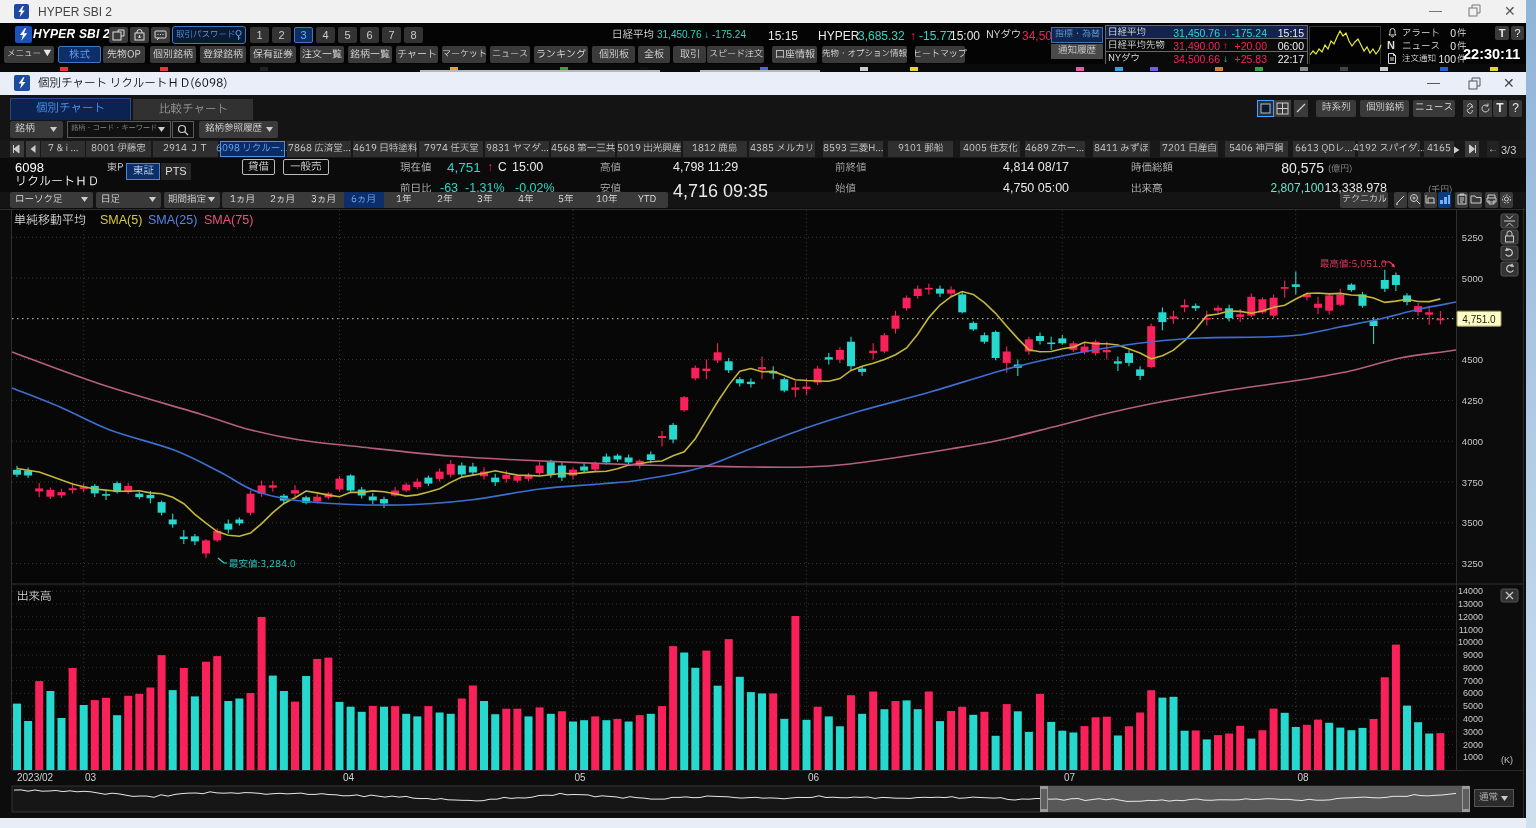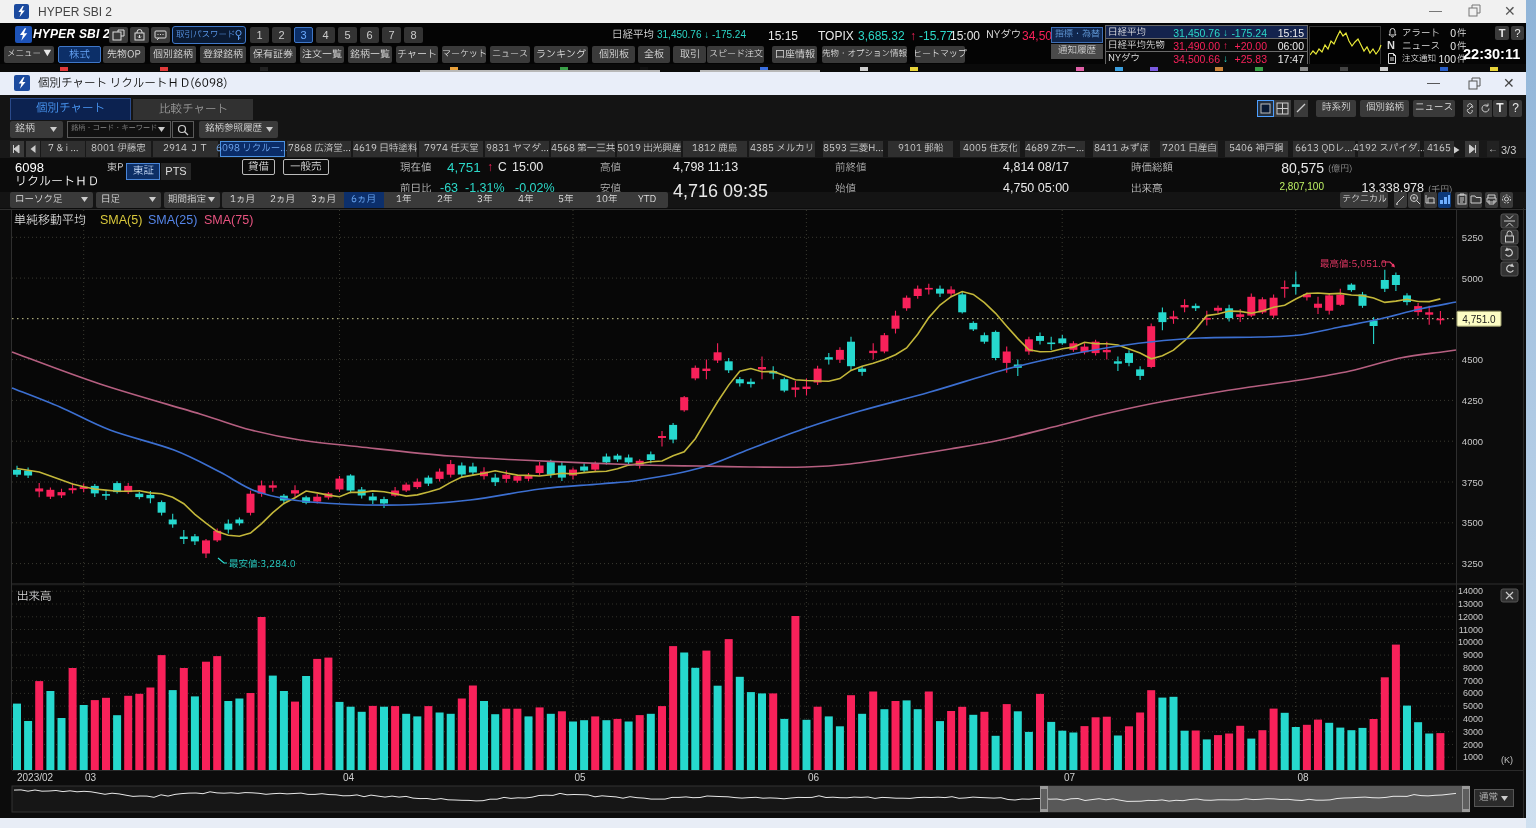--- a/index.html
+++ b/index.html
@@ -60,21 +60,21 @@
 <div class="t" style="left:360px;top:29px;width:19px;text-align:center;font-size:11px;color:#ccc">6</div>
 <div style="position:absolute;left:382px;top:27px;width:19px;height:16px;background:#333;border-radius:2px"></div>
 <div class="t" style="left:382px;top:29px;width:19px;text-align:center;font-size:11px;color:#ccc">7</div>
 <div style="position:absolute;left:404px;top:27px;width:19px;height:16px;background:#333;border-radius:2px"></div>
 <div class="t" style="left:404px;top:29px;width:19px;text-align:center;font-size:11px;color:#ccc">8</div>
 <svg style="position:absolute;left:612.0px;top:29.0px" width="42.0" height="13.7" viewBox="0 0 42.0 13.7">
     <path d="M1.6 9.6V0.7H8.9V9.6H8.2V8.8H2.3V9.6ZM8.2 4.4V1.4H2.3V4.4ZM2.3 5V8.1H8.2V5Z M13.4 5.3V9.7H12.8V5.4Q11.6 5.5 10.9 5.5L10.9 4.9L11.9 4.9Q12.4 4.3 12.7 3.7Q11.9 2.8 11.1 2L11.4 1.6Q11.8 1.9 11.9 2Q12.5 1.2 12.9 0.1L13.5 0.4Q12.9 1.6 12.4 2.5Q12.7 2.8 13.1 3.2Q13.7 2.2 14.2 1.2L14.7 1.5Q13.7 3.6 12.7 4.8Q13.6 4.8 14.4 4.7Q14.2 4 14 3.7L14.5 3.5Q15 4.4 15.3 5.6L14.8 5.8Q14.7 5.5 14.6 5.2Q14.2 5.2 13.4 5.3ZM15.2 4.3Q16.4 3.9 17.3 3.3Q16.3 2.6 15.6 1.6L16.1 1.2Q16.9 2.3 17.8 3Q18.8 2.2 19.4 1.1H15.2V0.5H20.1V1Q19.4 2.5 18.4 3.3Q19.3 3.9 20.6 4.3L20.4 4.9Q19 4.5 17.9 3.7Q16.8 4.4 15.4 4.9ZM20.2 6.8H18V8.8H20.5V9.4H14.9V8.8H17.4V6.8H15.2V6.2H17.4V4.6H18V6.2H20.2ZM14.4 6.1Q14.8 7.2 15 8.4L14.4 8.6Q14.2 7.2 13.9 6.3ZM10.9 8.9Q11.5 7.7 11.7 6.1L12.3 6.2Q12 8 11.5 9.2Z M26.5 5.3H31V5.9H26.5V9.6H25.8V5.9H21.5V5.3H25.8V1.4H21.9V0.7H30.6V1.4H26.5ZM27.8 4.4Q28.2 3.9 28.6 3.2Q29.1 2.5 29.3 1.9L29.9 2.2Q29.6 2.8 29.2 3.5Q28.8 4.2 28.4 4.8ZM23.1 1.9Q23.5 2.4 23.9 3.1Q24.3 3.7 24.5 4.4L23.9 4.7Q23.7 4.1 23.3 3.4Q22.9 2.6 22.5 2.2Z M41.2 1.8V3Q41.2 4.2 41.1 5.5Q41 6.9 40.9 7.8Q40.8 8.7 40.3 9.1Q39.9 9.6 39.1 9.6H37.6L37.4 8.9H39.1Q39.6 8.9 39.8 8.6Q40.1 8.4 40.2 7.8Q40.3 6.9 40.4 5.6Q40.5 4.2 40.5 3V2.4H37Q36.5 3.5 35.8 4.3L35.3 3.8Q36 3.1 36.5 2.1Q37 1.1 37.2 0.1L37.9 0.3Q37.7 1 37.4 1.8ZM34 7.2Q34.6 7 35.4 6.6L35.5 7.2Q34 7.9 32.1 8.5L31.9 7.9Q32.6 7.7 33.3 7.4V3.7H32.1V3.1H33.3V0.2H34V3.1H35.2V3.7H34ZM36.5 4.1H39.5V4.8H36.5ZM39.7 6.4Q38.9 6.8 38 7.2Q37 7.6 36.1 7.9L35.9 7.2Q36.8 7 37.7 6.6Q38.7 6.2 39.5 5.7Z" fill="#e8e8e8"></path>
   </svg>
 <div class="t" style="left:657px;top:29px;font-size:10px;color:#2cd8c8">31,450.76 ↓ -175.24</div>
 <div class="t" style="left:768px;top:29px;font-size:12px;color:#e8e8e8">15:15</div>
-<div class="t" style="left:818px;top:29px;font-size:12px;color:#e8e8e8">TOPIX</div>
+<div class="t" style="left:818px;top:29px;font-size:12px;color:#e8e8e8">HYPER</div>
 <div class="t" style="left:858px;top:29px;font-size:12px;color:#2cd8c8">3,685.32</div>
 <div class="t" style="left:910px;top:29px;font-size:12px;color:#f8215a">↑</div>
 <div class="t" style="left:919px;top:29px;font-size:12px;color:#2cd8c8">-15.77</div>
 <div class="t" style="left:950px;top:29px;font-size:12px;color:#e8e8e8">15:00</div>
 <svg style="position:absolute;left:986.0px;top:29.0px" width="35.3" height="13.7" viewBox="0 0 35.3 13.7">
     <path d="M1.9 8.9H1V1.2H2.1L5 6.1L5.8 7.7H5.9V1.2H6.8V8.9H5.7L2.8 4.1L1.9 2.5H1.9Z M11.5 5.8V8.9H10.6V5.9L7.9 1.2H8.9L11 5H11.1L13.1 1.2H14.1Z M23.8 0Q24.3 0.9 24.7 1.9L24.1 2.1Q23.7 1.1 23.2 0.3ZM22.6 0.4Q23.1 1.4 23.5 2.2L23 2.4Q22.8 5 21.2 6.8Q19.5 8.6 16.9 9.3L16.5 8.6Q18.9 7.9 20.3 6.6Q19.1 5.6 17.8 4.7L18.3 4.2Q19.6 5 20.8 6Q21.9 4.6 22.2 2.8H18.1Q17.6 3.5 17 4.1Q16.5 4.7 15.7 5.2L15.2 4.7Q17.4 3.1 18.4 0.6L19.1 0.8Q18.9 1.4 18.5 2.1H22.7Q22.4 1.3 22 0.6Z M30.3 2.3H33.8Q33.8 4.2 33.2 5.6Q32.7 7 31.6 7.8Q30.4 8.7 28.6 9.2L28.3 8.4Q29.9 8.1 30.9 7.3Q31.9 6.6 32.4 5.6Q32.9 4.5 33 3H27V5.4H26.2V2.3H29.6V0.5H30.3Z" fill="#e8e8e8"></path>
   </svg>
 <div class="t" style="left:1022px;top:29px;font-size:12px;color:#f8215a">34,500.66</div>
 <div style="position:absolute;left:1051px;top:27px;width:52px;height:16px;background:#10264d;border:1px solid #3f6fb5"></div>
 <svg style="position:absolute;left:1054.5px;top:28.5px" width="45.0" height="11.7" viewBox="0 0 45.0 11.7">
@@ -101,21 +101,21 @@
 <div class="t" style="left:1223px;top:39.7px;font-size:10px;color:#f8215a">↑</div>
 <div class="t" style="left:1267px;top:39.7px;font-size:10.5px;color:#f8215a;transform:translateX(-100%)">+20.00</div>
 <div class="t" style="left:1304px;top:39.7px;font-size:10.5px;color:#eee;transform:translateX(-100%)">06:00</div>
 <div style="position:absolute;left:1106px;top:52.4px;width:201px;height:13px;background:#0a0a0a;border-bottom:1px solid #6a6a6a"></div>
 <svg style="position:absolute;left:1108.0px;top:53.4px" width="31.9" height="12.3" viewBox="0 0 31.9 12.3">
     <path d="M1.7 8.1H0.9V1.1H1.9L4.5 5.5L5.3 7H5.3V1.1H6.1V8.1H5.2L2.5 3.7L1.7 2.2H1.7Z M10.4 5.3V8.1H9.6V5.3L7.2 1.1H8.1L10 4.5H10L11.9 1.1H12.8Z M21.5 0Q22 0.8 22.3 1.7L21.8 1.9Q21.4 1 21 0.2ZM20.4 0.3Q20.9 1.3 21.2 2L20.8 2.2Q20.6 4.5 19.1 6.1Q17.7 7.7 15.3 8.4L15 7.8Q17.1 7.2 18.4 5.9Q17.3 5 16.1 4.3L16.6 3.8Q17.7 4.6 18.8 5.4Q19.9 4.2 20.1 2.5H16.3Q15.9 3.2 15.4 3.7Q14.9 4.2 14.2 4.8L13.8 4.2Q15.7 2.8 16.7 0.6L17.3 0.7Q17.1 1.3 16.7 1.9H20.6Q20.3 1.2 19.9 0.6Z M27.4 2H30.6Q30.6 3.8 30.1 5.1Q29.6 6.3 28.5 7.1Q27.5 7.9 25.9 8.3L25.6 7.6Q27 7.3 27.9 6.6Q28.9 6 29.3 5Q29.8 4.1 29.9 2.7H24.4V4.9H23.7V2H26.8V0.5H27.4Z" fill="#eee"></path>
   </svg>
 <div class="t" style="left:1220px;top:52.9px;font-size:10.5px;color:#f8215a;transform:translateX(-100%)">34,500.66</div>
 <div class="t" style="left:1223px;top:52.9px;font-size:10px;color:#2cd8c8">↓</div>
 <div class="t" style="left:1267px;top:52.9px;font-size:10.5px;color:#f8215a;transform:translateX(-100%)">+25.83</div>
-<div class="t" style="left:1304px;top:52.9px;font-size:10.5px;color:#eee;transform:translateX(-100%)">17:47</div>
+<div class="t" style="left:1304px;top:52.9px;font-size:10.5px;color:#eee;transform:translateX(-100%)">22:17</div>
 <div style="position:absolute;left:1309px;top:26px;width:72px;height:40px;background:#020202;border:1px solid #333"><svg width="72" height="40" viewBox="0 0 72 40">
       <path d="M0 28 L3 24 L6 27 L9 22 L12 25 L15 18 L18 22 L21 14 L24 17 L27 10 L30 4 L33 9 L36 6 L39 14 L42 19 L45 15 L48 12 L51 18 L54 24 L57 20 L60 26 L63 22 L66 27 L69 23 L71 18" stroke="#e8e838" stroke-width="1.2" fill="none"></path>
     </svg></div>
 <svg style="position:absolute;left:1387px;top:27px" width="11" height="11" viewBox="0 0 11 11">
     <path d="M2 8 h7 L8 6.5 V4 a2.5 2.5 0 0 0 -5 0 V6.5 Z M4.5 9 a1 1 0 0 0 2 0" fill="none" stroke="#ddd"></path>
   </svg>
 <div class="t" style="left:1387px;top:39px;font-size:11px;font-weight:bold;color:#ddd">N</div>
 <svg style="position:absolute;left:1387px;top:53px" width="10" height="11" viewBox="0 0 10 11">
     <path d="M1.5 0.5 h5 l2 2 v8 h-7 z M6.5 0.5 v2 h2" fill="none" stroke="#ddd"></path>
     <path d="M3 5 h4 M3 7 h4" stroke="#ddd"></path>
@@ -451,21 +451,21 @@
 <div class="t" style="left:487px;top:160px;font-size:12px;color:#f8215a">↑</div>
 <div class="t" style="left:498px;top:160px;font-size:12px;color:#e8e8e8">C</div>
 <div class="t" style="left:512px;top:160px;font-size:12.5px;color:#e8e8e8">15:00</div>
 <svg style="position:absolute;left:400.0px;top:183.0px" width="31.5" height="13.7" viewBox="0 0 31.5 13.7">
     <path d="M9.9 1.6V2.2H0.6V1.6H3.4Q3.1 1.1 2.6 0.3L3.2 0.1Q3.8 0.8 4.1 1.4L3.6 1.6H6.3Q6.9 0.8 7.2 0.1L7.9 0.3Q7.5 1 7.1 1.6ZM8.5 8.9V3H9.2V8.9Q9.2 9.2 9 9.4Q8.8 9.6 8.5 9.6H6.8L6.6 8.9ZM1.3 9.7V3.2H5.1V8.9Q5.1 9.2 4.9 9.4Q4.7 9.6 4.3 9.6H3.2L3 9H4.4V7.3H1.9V9.7ZM6.4 3.4H7.1V7.6H6.4ZM4.4 5V3.8H1.9V5ZM1.9 5.5V6.7H4.4V5.5Z M12.1 9.6V0.7H19.4V9.6H18.7V8.8H12.8V9.6ZM18.7 4.4V1.4H12.8V4.4ZM12.8 5V8.1H18.7V5Z M30.2 6.3 30.8 6.5V8.7Q30.8 9.1 30.7 9.3Q30.5 9.4 30.1 9.4H28Q27.3 9.4 27 9.1Q26.7 8.8 26.7 8.1V0.2H27.4V3.9Q28.2 3.5 29 3Q29.8 2.4 30.4 1.8L30.8 2.3Q30.2 2.9 29.3 3.5Q28.4 4.1 27.4 4.6V8.1Q27.4 8.5 27.5 8.6Q27.7 8.8 28.1 8.8H30.2ZM23.4 8.5Q24.6 8.2 26.1 7.7L26.2 8.3Q24.1 9.1 21.5 9.5L21.4 8.9Q22.3 8.7 22.7 8.6V0.2H23.4V3.4H26V4H23.4Z" fill="#cfcfcf"></path>
   </svg>
 <div class="t" style="left:440px;top:181px;font-size:12.5px;color:#2cd8c8">-63&nbsp;&nbsp;-1.31%&nbsp;&nbsp;&nbsp;-0.02%</div>
 <svg style="position:absolute;left:600.0px;top:162.0px" width="21.0" height="13.7" viewBox="0 0 21.0 13.7">
     <path d="M5.5 0.1V1.1H9.9V1.7H0.6V1.1H4.8V0.1ZM2.1 4.4V2.3H8.4V4.4ZM2.8 3.8H7.7V2.8H2.8ZM0.9 9.7V5.1H9.6V8.8Q9.6 9.2 9.4 9.4Q9.2 9.6 8.8 9.6H7.3L7.1 9H9V5.6H1.5V9.7ZM2.9 6.4H7.6V8.4H3.5V9H2.9ZM3.5 7.9H6.9V6.9H3.5Z M13.6 0.2Q13.3 1.5 12.8 2.7V9.7H12.2V4Q11.7 4.8 11.2 5.3L10.8 4.8Q11.6 3.9 12.1 2.7Q12.6 1.5 13 -0ZM16.9 2.5Q16.9 2.2 17.1 1.6H13.8V1H17.2L17.3 0.3L17.3 0.1L18 0.2Q17.9 0.5 17.8 1H20.5V1.6H17.7Q17.7 1.9 17.5 2.5H19.9V7.7H15.4V2.5ZM14.5 2.6V8.5H20.5V9.1H14.5V9.7H13.9V2.6ZM16 4H19.3V3.1H16ZM16 5.6H19.3V4.6H16ZM16 7.1H19.3V6.1H16Z" fill="#b8b8b8"></path>
   </svg>
-<div class="t" style="left:673px;top:160px;font-size:12.5px;color:#e8e8e8">4,798 11:13</div>
+<div class="t" style="left:673px;top:160px;font-size:12.5px;color:#e8e8e8">4,798 11:29</div>
 <svg style="position:absolute;left:600.0px;top:183.0px" width="21.0" height="13.7" viewBox="0 0 21.0 13.7">
     <path d="M9.1 1.9H1.4V3.4H0.8V1.3H4.8V0.2H5.5V1.3H9.7V3.4H9.1ZM8.1 4.9Q7.5 6.6 6.3 7.7Q8.1 8.3 9.8 9.1L9.5 9.6Q7.8 8.9 5.7 8.1Q4.8 8.8 3.6 9.1Q2.3 9.5 0.8 9.6L0.6 9Q2 8.9 3.1 8.6Q4.1 8.3 4.9 7.9Q3.7 7.4 1.8 6.8Q2.6 5.9 3.3 4.9H0.6V4.3H3.7Q4.2 3.3 4.7 2.4L5.3 2.6Q4.9 3.3 4.4 4.3H9.9V4.9ZM5.6 7.4Q6.7 6.5 7.4 4.9H4Q3.4 5.8 2.9 6.5Q4.2 6.9 5.6 7.4Z M13.6 0.2Q13.3 1.5 12.8 2.7V9.7H12.2V4Q11.7 4.8 11.2 5.3L10.8 4.8Q11.6 3.9 12.1 2.7Q12.6 1.5 13 -0ZM16.9 2.5Q16.9 2.2 17.1 1.6H13.8V1H17.2L17.3 0.3L17.3 0.1L18 0.2Q17.9 0.5 17.8 1H20.5V1.6H17.7Q17.7 1.9 17.5 2.5H19.9V7.7H15.4V2.5ZM14.5 2.6V8.5H20.5V9.1H14.5V9.7H13.9V2.6ZM16 4H19.3V3.1H16ZM16 5.6H19.3V4.6H16ZM16 7.1H19.3V6.1H16Z" fill="#b8b8b8"></path>
   </svg>
 <div class="t" style="left:673px;top:181px;font-size:18px;color:#e8e8e8">4,716 09:35</div>
 <svg style="position:absolute;left:835.0px;top:162.0px" width="31.5" height="13.7" viewBox="0 0 31.5 13.7">
     <path d="M9.9 1.6V2.2H0.6V1.6H3.4Q3.1 1.1 2.6 0.3L3.2 0.1Q3.8 0.8 4.1 1.4L3.6 1.6H6.3Q6.9 0.8 7.2 0.1L7.9 0.3Q7.5 1 7.1 1.6ZM8.5 8.9V3H9.2V8.9Q9.2 9.2 9 9.4Q8.8 9.6 8.5 9.6H6.8L6.6 8.9ZM1.3 9.7V3.2H5.1V8.9Q5.1 9.2 4.9 9.4Q4.7 9.6 4.3 9.6H3.2L3 9H4.4V7.3H1.9V9.7ZM6.4 3.4H7.1V7.6H6.4ZM4.4 5V3.8H1.9V5ZM1.9 5.5V6.7H4.4V5.5Z M13.5 5.3V9.7H12.9V5.4Q12.2 5.4 10.9 5.5L10.8 4.9Q11.6 4.9 12 4.9Q12.4 4.4 12.8 3.8Q12.1 2.9 11.1 2L11.4 1.6Q11.8 1.9 12 2.1Q12.6 1.1 13 0.1L13.6 0.4Q13.1 1.5 12.4 2.5Q12.9 2.9 13.2 3.3Q13.8 2.3 14.3 1.2L14.9 1.5Q13.8 3.5 12.8 4.8Q13.8 4.7 14.6 4.7Q14.4 4.1 14.2 3.6L14.7 3.4Q15.2 4.4 15.6 5.6L15 5.8L14.8 5.2Q14 5.3 13.5 5.3ZM20.6 5.4 20.3 6Q18.9 5.3 17.9 4.4Q17 5.1 15.9 5.7L15.6 5.2Q16.6 4.6 17.4 4Q16.6 3.3 16.1 2.5Q15.7 3 15.3 3.4L14.9 2.9Q15.6 2.3 16 1.6Q16.5 0.9 16.8 0.1L17.4 0.2Q17.2 0.7 17 1.1H20V1.6Q19.6 2.8 18.3 4Q19.3 4.8 20.6 5.4ZM17.8 3.6Q18.9 2.6 19.2 1.7H16.7Q16.6 1.9 16.5 2Q17 2.9 17.8 3.6ZM17 5.6Q17.5 5.8 18.2 6.2Q18.8 6.6 19.4 7L19.1 7.5Q18.6 7.1 17.9 6.8Q17.2 6.4 16.6 6.1ZM14.6 6.1Q15 7.3 15.3 8.6L14.8 8.8Q14.4 7.3 14 6.3ZM10.9 8.9Q11.5 7.7 11.8 6.1L12.3 6.2Q12 8.1 11.4 9.2ZM15.8 7.5Q16.8 7.8 17.9 8.3Q19 8.7 19.9 9.1L19.7 9.7Q17.4 8.7 15.5 8.1Z M24.1 0.2Q23.8 1.5 23.3 2.7V9.7H22.7V4Q22.2 4.8 21.7 5.3L21.3 4.8Q22.1 3.9 22.6 2.7Q23.1 1.5 23.5 -0ZM27.4 2.5Q27.4 2.2 27.6 1.6H24.3V1H27.7L27.8 0.3L27.8 0.1L28.5 0.2Q28.4 0.5 28.3 1H31V1.6H28.2Q28.2 1.9 28 2.5H30.4V7.7H25.9V2.5ZM25 2.6V8.5H31V9.1H25V9.7H24.4V2.6ZM26.5 4H29.8V3.1H26.5ZM26.5 5.6H29.8V4.6H26.5ZM26.5 7.1H29.8V6.1H26.5Z" fill="#b8b8b8"></path>
   </svg>
 <div class="t" style="left:1003px;top:160px;font-size:12.5px;color:#e8e8e8">4,814 08/17</div>
 <svg style="position:absolute;left:835.0px;top:183.0px" width="21.0" height="13.7" viewBox="0 0 21.0 13.7">
     <path d="M4.2 2.5Q4 4.9 3.2 6.7Q3.7 7.2 4.6 8L4.2 8.5Q3.6 7.9 2.8 7.3Q2.1 8.6 0.9 9.6L0.5 9.1Q1.6 8.1 2.3 6.9Q1.6 6.3 0.7 5.7Q1.2 4.5 1.6 2.6H0.5V2H1.7Q2 0.9 2.1 0.1L2.7 0.1Q2.6 0.9 2.4 2H4.2ZM8.4 1.4Q9.3 2.8 10.1 4.5L9.6 4.9Q9.3 4.3 9.2 4.1Q8.2 4.2 6.9 4.4Q5.6 4.5 4.3 4.5L4.3 3.9L5 3.9Q5.4 3.1 5.8 2.1Q6.2 1 6.4 0.1L7.1 0.3Q6.5 2.3 5.7 3.9Q7.3 3.7 8.9 3.5Q8.4 2.5 7.8 1.7ZM2.6 6.3Q3.3 4.8 3.5 2.6H2.3Q1.9 4.3 1.5 5.4Q2.2 5.9 2.6 6.3ZM5.6 9.8H5V5.4H9.5V9.8H8.9V9.1H5.6ZM8.9 6H5.6V8.5H8.9Z M13.6 0.2Q13.3 1.5 12.8 2.7V9.7H12.2V4Q11.7 4.8 11.2 5.3L10.8 4.8Q11.6 3.9 12.1 2.7Q12.6 1.5 13 -0ZM16.9 2.5Q16.9 2.2 17.1 1.6H13.8V1H17.2L17.3 0.3L17.3 0.1L18 0.2Q17.9 0.5 17.8 1H20.5V1.6H17.7Q17.7 1.9 17.5 2.5H19.9V7.7H15.4V2.5ZM14.5 2.6V8.5H20.5V9.1H14.5V9.7H13.9V2.6ZM16 4H19.3V3.1H16ZM16 5.6H19.3V4.6H16ZM16 7.1H19.3V6.1H16Z" fill="#b8b8b8"></path>
@@ -474,22 +474,22 @@
 <svg style="position:absolute;left:1131.0px;top:162.0px" width="42.0" height="13.7" viewBox="0 0 42.0 13.7">
     <path d="M10 4.2H8.6V5.6H9.9V6.2H8.6V8.9Q8.6 9.3 8.5 9.5Q8.3 9.6 8 9.6H6.4L6.2 9H8V6.2H4.1V5.6H8V4.2H4V3.6H6.6V2.1H4.2V1.5H6.6V0.1H7.2V1.5H9.8V2.1H7.2V3.6H10ZM1.5 9.3H0.8V0.5H3.6V8.3H1.5ZM3 3.9V1.1H1.4V3.9ZM1.4 4.5V7.8H3V4.5ZM5.2 6.6Q5.6 6.9 5.9 7.3Q6.3 7.7 6.5 8.1L6.1 8.5Q5.8 8.1 5.5 7.7Q5.1 7.3 4.8 7Z M13.5 0.2Q13.2 1.7 12.6 3V9.7H12V4.2Q11.6 4.9 11.2 5.3L10.8 4.8Q11.6 3.9 12.1 2.7Q12.6 1.6 12.9 0.1ZM20.5 0.7V1.3H18.2V3.1H20.2V9.7H19.6V9H14.4V9.7H13.8V3.1H15.7V1.3H13.6V0.7ZM16.3 3.1H17.6V1.3H16.3ZM15.7 3.7H14.4V8.4H15.7ZM17.6 8.4V3.7H16.3V8.4ZM18.2 8.4H19.6V3.7H18.2Z M23.7 5.3V9.7H23.1V5.4Q22.1 5.5 21.3 5.5L21.2 4.9L22.2 4.9Q22.6 4.4 23.1 3.7Q22.3 2.8 21.4 2L21.8 1.6L22.1 1.9L22.3 2Q22.8 1.1 23.2 0.1L23.8 0.4Q23.3 1.5 22.7 2.5Q23.1 2.9 23.4 3.2Q24 2.2 24.4 1.2L25 1.6Q23.9 3.6 23 4.8Q23.8 4.8 24.6 4.7Q24.4 4 24.2 3.7L24.7 3.5Q25.1 4.4 25.5 5.6L24.9 5.8Q24.8 5.3 24.8 5.2Q24.4 5.2 23.7 5.3ZM27.6 0.5Q27.2 1.2 26.7 1.9Q26.2 2.5 25.6 3L25.2 2.5Q26.4 1.6 27.1 0.3ZM30.7 3Q30.1 2.4 29.6 1.8Q29.1 1.2 28.7 0.5L29.2 0.3Q29.6 0.8 30.1 1.4Q30.5 2 31 2.5ZM25.6 4.6 26.4 4.5Q26.7 4 27 3.2Q27.4 2.4 27.6 1.7L28.2 2Q27.6 3.5 27 4.5Q28.4 4.4 29.4 4.2Q28.9 3.4 28.7 3L29.1 2.7Q29.7 3.5 30.5 5.1L30 5.4L29.7 4.7Q28.8 4.9 27.6 5Q26.4 5.1 25.6 5.1ZM27.7 5.2Q28.1 5.5 28.5 5.9Q29 6.2 29.2 6.5L28.9 7Q28.6 6.6 28.2 6.3Q27.7 5.9 27.4 5.6ZM24.7 6.1Q25 7.2 25.1 8.1L24.6 8.3Q24.4 7.1 24.2 6.2ZM25.1 8.8Q25.3 8.3 25.5 7.5Q25.7 6.8 25.8 6.1L26.4 6.2Q26.3 6.9 26.1 7.7Q25.9 8.5 25.6 9.1ZM30.2 6.1Q30.4 6.6 30.7 7.4Q31 8.2 31.1 8.9L30.6 9.1Q30.4 8.4 30.1 7.6Q29.9 6.9 29.7 6.3ZM29.2 9V7.5L29.7 7.7V8.9Q29.7 9.3 29.6 9.4Q29.4 9.5 29.1 9.5H27.7Q27.2 9.5 27 9.3Q26.8 9.1 26.8 8.6V6.1H27.4V8.6Q27.4 8.8 27.5 8.9Q27.5 9 27.8 9ZM21.3 8.8Q21.9 7.7 22 6.1L22.6 6.2Q22.4 8 21.8 9.2Z M35.9 1.6H32.7V2.6H32.1V1H33.9V0.1H34.6V1H36.4V2.5H35.9ZM38.4 2.2Q38.6 1.7 38.8 1.1H36.7V0.5H41.4V1.1H39.4Q39.2 1.8 39 2.2H41V7.7H37.1V2.2ZM36.4 6.6Q35.8 6 34.6 5.2Q33.5 6.1 32.1 6.6L31.9 6.1Q33.1 5.6 34.1 4.9Q33.6 4.5 32.9 4.1Q32.6 4.5 32.2 4.9L31.8 4.4Q32.4 4 32.8 3.3Q33.3 2.6 33.5 2L34.1 2.1Q34 2.4 33.8 2.7H36.1V3.2Q35.8 4 35 4.8Q36 5.5 36.8 6.2ZM37.7 3.8H40.4V2.7H37.7ZM34.5 4.5Q35.2 3.9 35.5 3.2H33.5Q33.5 3.3 33.3 3.7Q33.8 4 34.5 4.5ZM40.4 4.3H37.7V5.4H40.4ZM37.7 5.9V7.1H40.4V5.9ZM33.3 9.7H32.7V6.5H36.1V9.1H33.3ZM35.5 7H33.3V8.5H35.5ZM39.9 7.9Q40.9 8.6 41.6 9.3L41.2 9.7Q40.5 9 39.5 8.3ZM36.4 9.3Q37.4 8.7 38 7.9L38.5 8.3Q37.7 9.2 36.7 9.7Z" fill="#cfcfcf"></path>
   </svg>
 <svg style="position:absolute;left:1131.0px;top:183.0px" width="31.5" height="13.7" viewBox="0 0 31.5 13.7">
     <path d="M8.8 8.2V5.3H9.5V9.6H8.8V8.8H1.7V9.6H1V5.3H1.7V8.2H4.8V4.3H1.3V0.8H2V3.7H4.8V0.2H5.5V3.7H8.5V0.8H9.2V4.3H5.5V8.2Z M16.4 5.3Q17.3 7.1 20.6 8.7L20.3 9.3Q18.3 8.3 17.3 7.4Q16.2 6.5 16.1 5.6H16V9.7H15.3V5.6H15.2Q15.1 6.5 14.1 7.4Q13.2 8.3 11.3 9.3L10.9 8.7Q12.5 7.8 13.5 7Q14.5 6.2 15 5.3H11.1V4.7H15.3V2H11.4V1.4H15.3V0.2H16V1.4H20.2V2H16V4.7H20.4V5.3ZM12.9 2.3Q13.5 3 14 4.1L13.4 4.4Q13.2 3.9 12.9 3.5Q12.6 3 12.3 2.6ZM17.4 4.1Q17.7 3.7 18 3.2Q18.3 2.8 18.5 2.3L19.1 2.6Q18.9 3.1 18.6 3.6Q18.2 4.1 17.9 4.4Z M26.5 0.1V1.1H30.9V1.7H21.6V1.1H25.8V0.1ZM23.1 4.4V2.3H29.4V4.4ZM23.8 3.8H28.7V2.8H23.8ZM21.9 9.7V5.1H30.6V8.8Q30.6 9.2 30.4 9.4Q30.2 9.6 29.8 9.6H28.3L28.1 9H30V5.6H22.5V9.7ZM23.9 6.4H28.6V8.4H24.5V9H23.9ZM24.5 7.9H27.9V6.9H24.5Z" fill="#cfcfcf"></path>
   </svg>
 <div class="t" style="left:1324px;top:160px;font-size:14px;color:#e8e8e8;transform:translateX(-100%)">80,575</div>
 <svg style="position:absolute;left:1328.0px;top:163.5px" width="24.3" height="11.7" viewBox="0 0 24.3 11.7">
     <path d="M2.5 0.5H3.2Q2.7 0.9 2.3 1.5Q1.9 2.2 1.7 2.9Q1.5 3.6 1.5 4.3V5.1Q1.5 5.8 1.7 6.5Q1.9 7.2 2.3 7.9Q2.7 8.5 3.2 8.9H2.5Q2 8.5 1.6 7.9Q1.2 7.2 1 6.4Q0.8 5.6 0.8 4.7Q0.8 3.8 1 3Q1.2 2.2 1.6 1.5Q2 0.9 2.5 0.5Z M5.7 0.2Q5.5 1.4 5 2.5V8.3H4.5V3.5Q4.1 4.2 3.8 4.6L3.4 4.1Q4.1 3.3 4.5 2.3Q5 1.3 5.2 0ZM8.9 0.7H11.6V1.2H5.9V0.7H8.4V0.1H8.9ZM11.8 2.1V2.6H5.7V2.1H9.4Q9.7 1.8 9.9 1.2L10.4 1.4Q10.3 1.7 10 2.1ZM7.4 1.2Q7.6 1.5 7.8 1.9L7.3 2.1Q7.2 1.7 6.9 1.4ZM6.2 3.1H11.2V5.7H6.2ZM6.7 4.2H10.7V3.5H6.7ZM6.7 5.3H10.7V4.6H6.7ZM9.3 7Q9 6.8 8.6 6.5Q8.3 6.3 8 6.2L8.2 5.8Q8.5 5.9 8.9 6.2Q9.3 6.4 9.5 6.6ZM5.3 7.7Q5.6 7.4 5.9 6.9Q6.1 6.5 6.2 6.1L6.7 6.3Q6.6 6.7 6.3 7.2Q6.1 7.6 5.8 8ZM10.7 6.1Q11 6.5 11.3 6.9Q11.6 7.3 11.8 7.7L11.4 8Q11.2 7.6 10.9 7.1Q10.6 6.7 10.3 6.4ZM9.8 7.7V6.8L10.3 7V7.6Q10.3 7.9 10.2 8.1Q10 8.2 9.8 8.2H7.9Q7.5 8.2 7.3 8Q7.1 7.9 7.1 7.4V6.2H7.7V7.3Q7.7 7.5 7.8 7.6Q7.9 7.7 8.1 7.7Z M13.1 0.6H20.3V7.5Q20.3 7.8 20.1 7.9Q19.9 8.1 19.5 8.1H17.7L17.6 7.5H19.7V4.3H13.7V8.3H13.1ZM13.7 1.1V3.8H16.3V1.1ZM16.9 1.1V3.8H19.7V1.1Z M21.8 8.9H21.2Q21.7 8.5 22 7.9Q22.4 7.2 22.7 6.5Q22.9 5.8 22.9 5.1V4.3Q22.9 3.6 22.7 2.9Q22.4 2.2 22 1.5Q21.7 0.9 21.2 0.5H21.8Q22.3 0.9 22.7 1.5Q23.1 2.2 23.3 3Q23.6 3.8 23.6 4.7Q23.6 5.6 23.3 6.4Q23.1 7.2 22.7 7.9Q22.3 8.5 21.8 8.9Z" fill="#999"></path>
   </svg>
-<div class="t" style="left:1324px;top:181px;font-size:10px;color:#bef264;transform:translateX(-100%)">2,807,100</div>
-<div class="t" style="left:1424px;top:181px;font-size:12.5px;color:#e8e8e8;transform:translateX(-100%)">13,338,978</div>
+<div class="t" style="left:1324px;top:181px;font-size:12px;color:#5eead4;transform:translateX(-100%)">2,807,100</div>
+<div class="t" style="left:1387px;top:181px;font-size:12.5px;color:#e8e8e8;transform:translateX(-100%)">13,338,978</div>
 <svg style="position:absolute;left:1428.0px;top:184.5px" width="24.3" height="11.7" viewBox="0 0 24.3 11.7">
     <path d="M2.5 0.5H3.2Q2.7 0.9 2.3 1.5Q1.9 2.2 1.7 2.9Q1.5 3.6 1.5 4.3V5.1Q1.5 5.8 1.7 6.5Q1.9 7.2 2.3 7.9Q2.7 8.5 3.2 8.9H2.5Q2 8.5 1.6 7.9Q1.2 7.2 1 6.4Q0.8 5.6 0.8 4.7Q0.8 3.8 1 3Q1.2 2.2 1.6 1.5Q2 0.9 2.5 0.5Z M11.6 3.8V4.4H7.9V8.3H7.3V4.4H3.7V3.8H7.3V1.5Q5.7 1.7 4.1 1.7L4 1.1Q6 1.1 7.8 0.9Q9.6 0.6 10.8 0.2L11.1 0.7Q9.8 1.2 7.9 1.4V3.8Z M13.1 0.6H20.3V7.5Q20.3 7.8 20.1 7.9Q19.9 8.1 19.5 8.1H17.7L17.6 7.5H19.7V4.3H13.7V8.3H13.1ZM13.7 1.1V3.8H16.3V1.1ZM16.9 1.1V3.8H19.7V1.1Z M21.8 8.9H21.2Q21.7 8.5 22 7.9Q22.4 7.2 22.7 6.5Q22.9 5.8 22.9 5.1V4.3Q22.9 3.6 22.7 2.9Q22.4 2.2 22 1.5Q21.7 0.9 21.2 0.5H21.8Q22.3 0.9 22.7 1.5Q23.1 2.2 23.3 3Q23.6 3.8 23.6 4.7Q23.6 5.6 23.3 6.4Q23.1 7.2 22.7 7.9Q22.3 8.5 21.8 8.9Z" fill="#999"></path>
   </svg>
 <div style="position:absolute;left:10px;top:192px;width:83px;height:16px;background:#3a3a3a;border-radius:2px"></div>
 <svg style="position:absolute;left:15.0px;top:193.5px" width="47.5" height="12.3" viewBox="0 0 47.5 12.3">
     <path d="M2.1 8.1H1.4V1.3H8.1V8.1H7.4V7.3H2.1ZM2.1 2V6.6H7.4V2Z M18 4.8H10.4V4.1H18Z M21.8 7.8Q23.4 7.1 24.3 6.2Q25.3 5.3 25.8 4.1Q26.3 2.8 26.5 1.1L27.2 1.2Q27 3 26.4 4.3Q25.9 5.7 24.8 6.7Q23.8 7.7 22.2 8.4ZM21.6 4.6Q21 2.7 20.3 1.4L20.9 1.1Q21.3 1.8 21.6 2.7Q22 3.5 22.2 4.3Z M36.6 1.8Q36.5 4.2 35 5.9Q33.6 7.6 31.1 8.3L30.8 7.7Q33 7.1 34.3 5.7Q35.6 4.4 35.9 2.4H32.2Q31.8 3 31.3 3.6Q30.8 4.1 30.1 4.7L29.6 4.1Q30.6 3.4 31.4 2.5Q32.1 1.6 32.5 0.5L33.2 0.6Q32.9 1.3 32.6 1.8Z M43.2 7.9H47L46.9 8.5H43.2Q41.9 8.5 41.2 8Q40.4 7.5 40.3 6.5H40.2Q40.2 7 40.1 7.3Q39.9 7.7 39.6 8Q39.3 8.3 38.8 8.7L38.4 8.2Q39 7.8 39.4 7.4Q39.7 7 39.8 6.6Q40 6.2 40 5.6V4.4H40.6V5.7Q40.6 6.6 41.1 7.2Q41.6 7.8 42.6 7.9V3.6H39.4V0.4H46.1V3.6H43.2V5.3H46.5V5.8H43.2ZM45.5 1H40.1V3H45.5Z" fill="#e8e8e8"></path>
   </svg>
 <svg style="position:absolute;left:81px;top:197px" width="8" height="6">
     <path d="M0 0 h7 l-3.5 5 z" fill="#ccc"></path>
   </svg>

